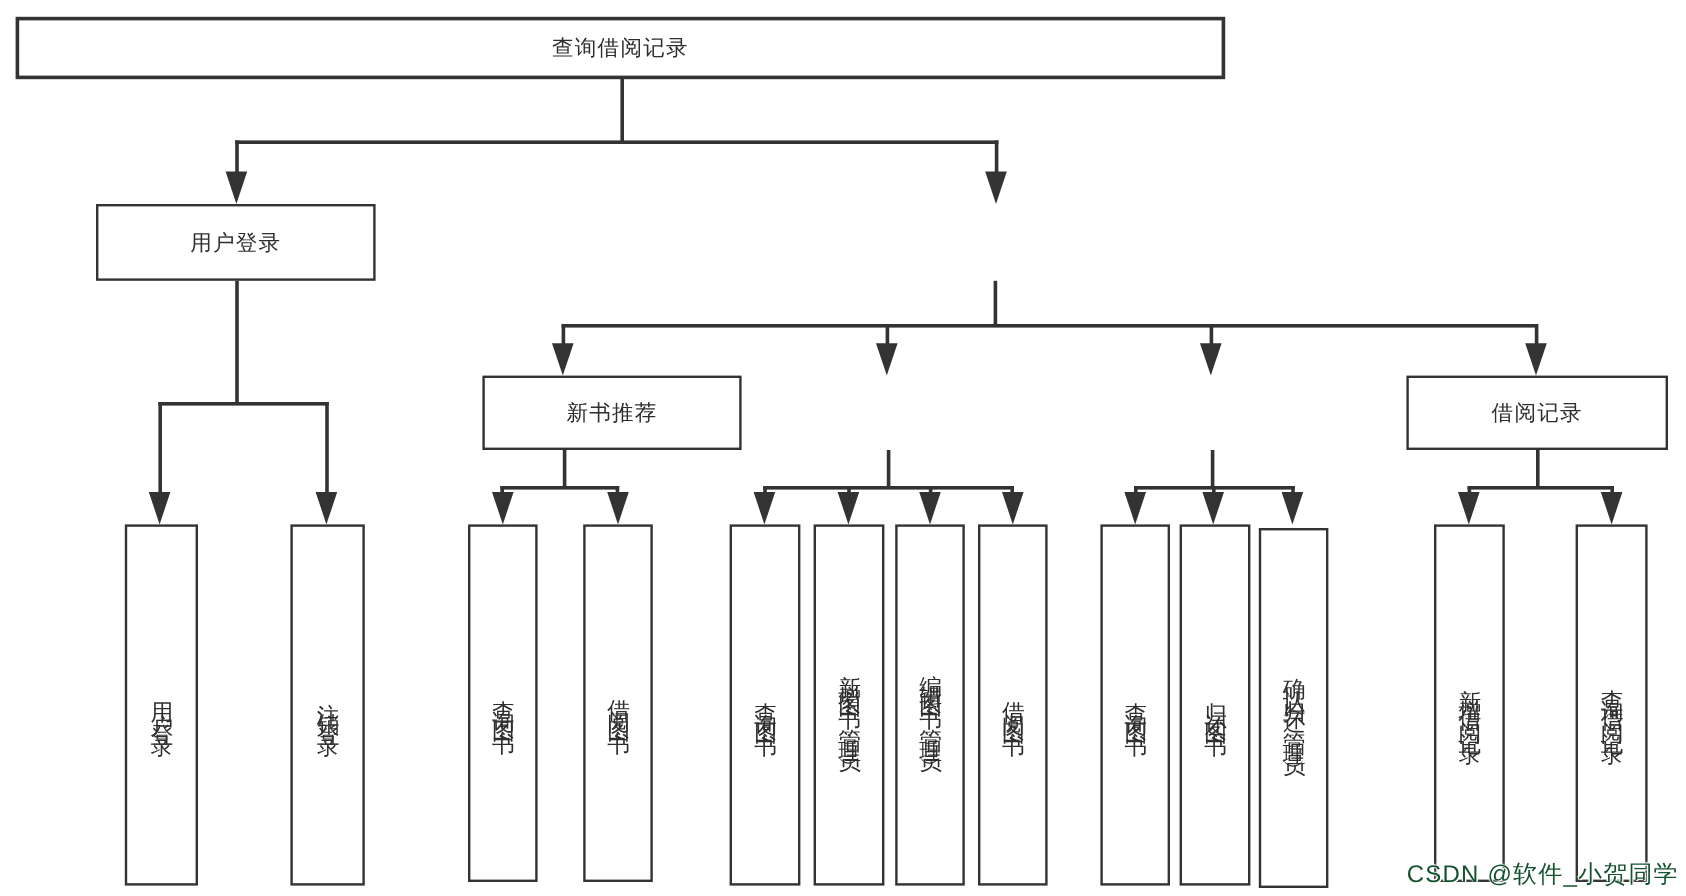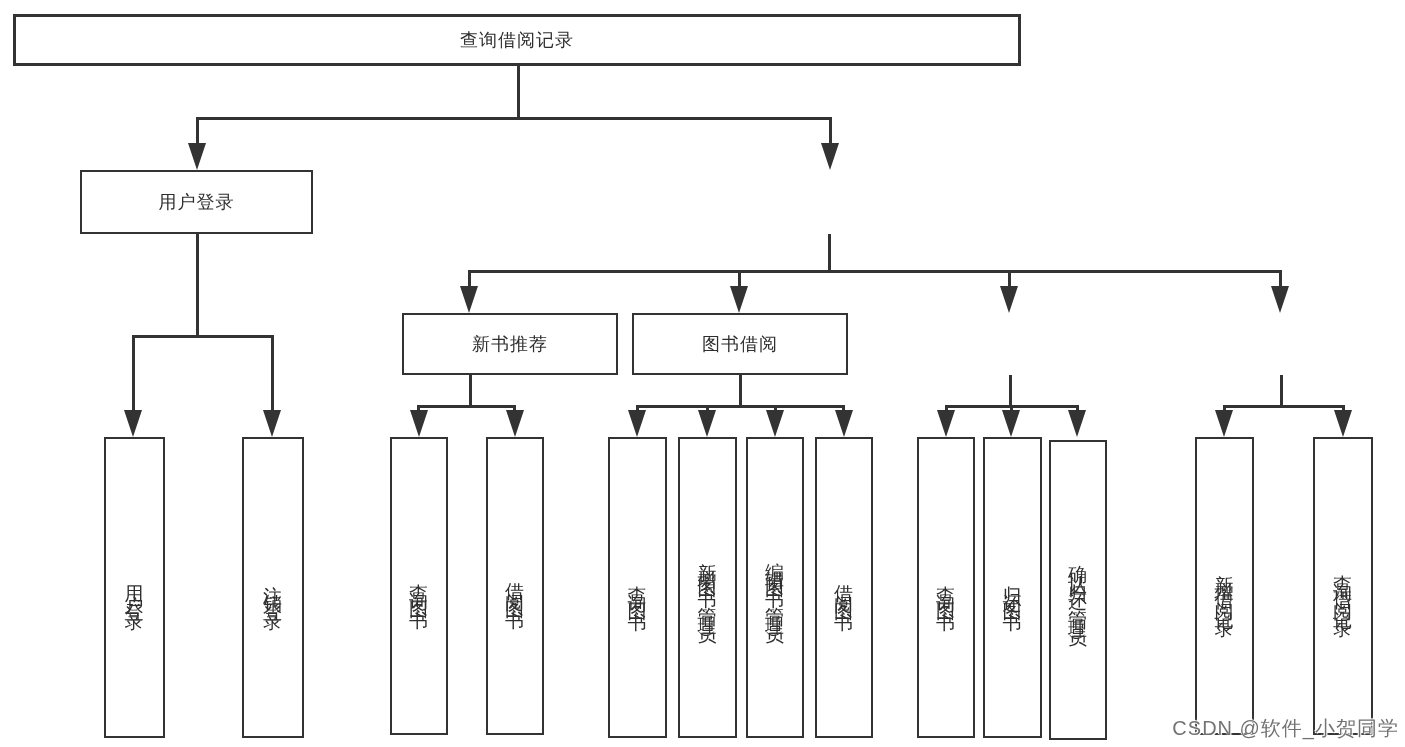--- a/index.html
+++ b/index.html
@@ -18,21 +18,21 @@
   }
   .hl{position:absolute;height:2.5px;background:#333;}
   .vl{position:absolute;width:2.5px;background:#333;}
   .tri{
     position:absolute;width:0;height:0;
     border-left:9px solid transparent;border-right:9px solid transparent;
     border-top:27px solid #333;
   }
   .watermark{
     position:absolute;right:6px;bottom:5px;z-index:20;
-    font-size:20px;color:#737373;letter-spacing:1px;
+    font-size:20px;color:#14532d;letter-spacing:1px;
     text-shadow:0 0 3px #fff,1px 1px 0 #fff,-1px -1px 0 #fff;
   }
 </style>
 </head>
 <body>
 
 <div class="canvas">
 
   <div class="box" style="left:13px;top:14px;width:1008px;height:52px;border-width:3px;">
     <span class="lbl">查询借阅记录</span>
@@ -70,22 +70,22 @@
   <div class="vl" style="left:738px;top:270px;height:18px;"></div>
   <div class="tri" style="left:730px;top:286px;"></div>
   <div class="vl" style="left:1008px;top:270px;height:18px;"></div>
   <div class="tri" style="left:1000px;top:286px;"></div>
   <div class="vl" style="left:1279px;top:270px;height:18px;"></div>
   <div class="tri" style="left:1271px;top:286px;"></div>
 
   <div class="box" style="left:362px;top:313px;width:216px;height:62px;margin-left:40px;">
     <span class="lbl">新书推荐</span>
   </div>
-  <div class="box" style="left:632px;top:313px;width:216px;height:62px;">
-    <span class="lbl">图书借阅</span>
+  <div class="box" style="left:1172px;top:313px;width:218px;height:62px;">
+    <span class="lbl">借阅记录</span>
   </div>
 
   <div class="vl" style="left:469px;top:375px;height:32px;"></div>
   <div class="hl" style="left:417px;top:405px;width:99px;"></div>
   <div class="vl" style="left:417px;top:405px;height:8px;"></div>
   <div class="tri" style="left:410px;top:410px;"></div>
   <div class="vl" style="left:513px;top:405px;height:8px;"></div>
   <div class="tri" style="left:506px;top:410px;"></div>
 
   <div class="box vbox" style="left:390px;top:437px;width:58px;height:298px;">

